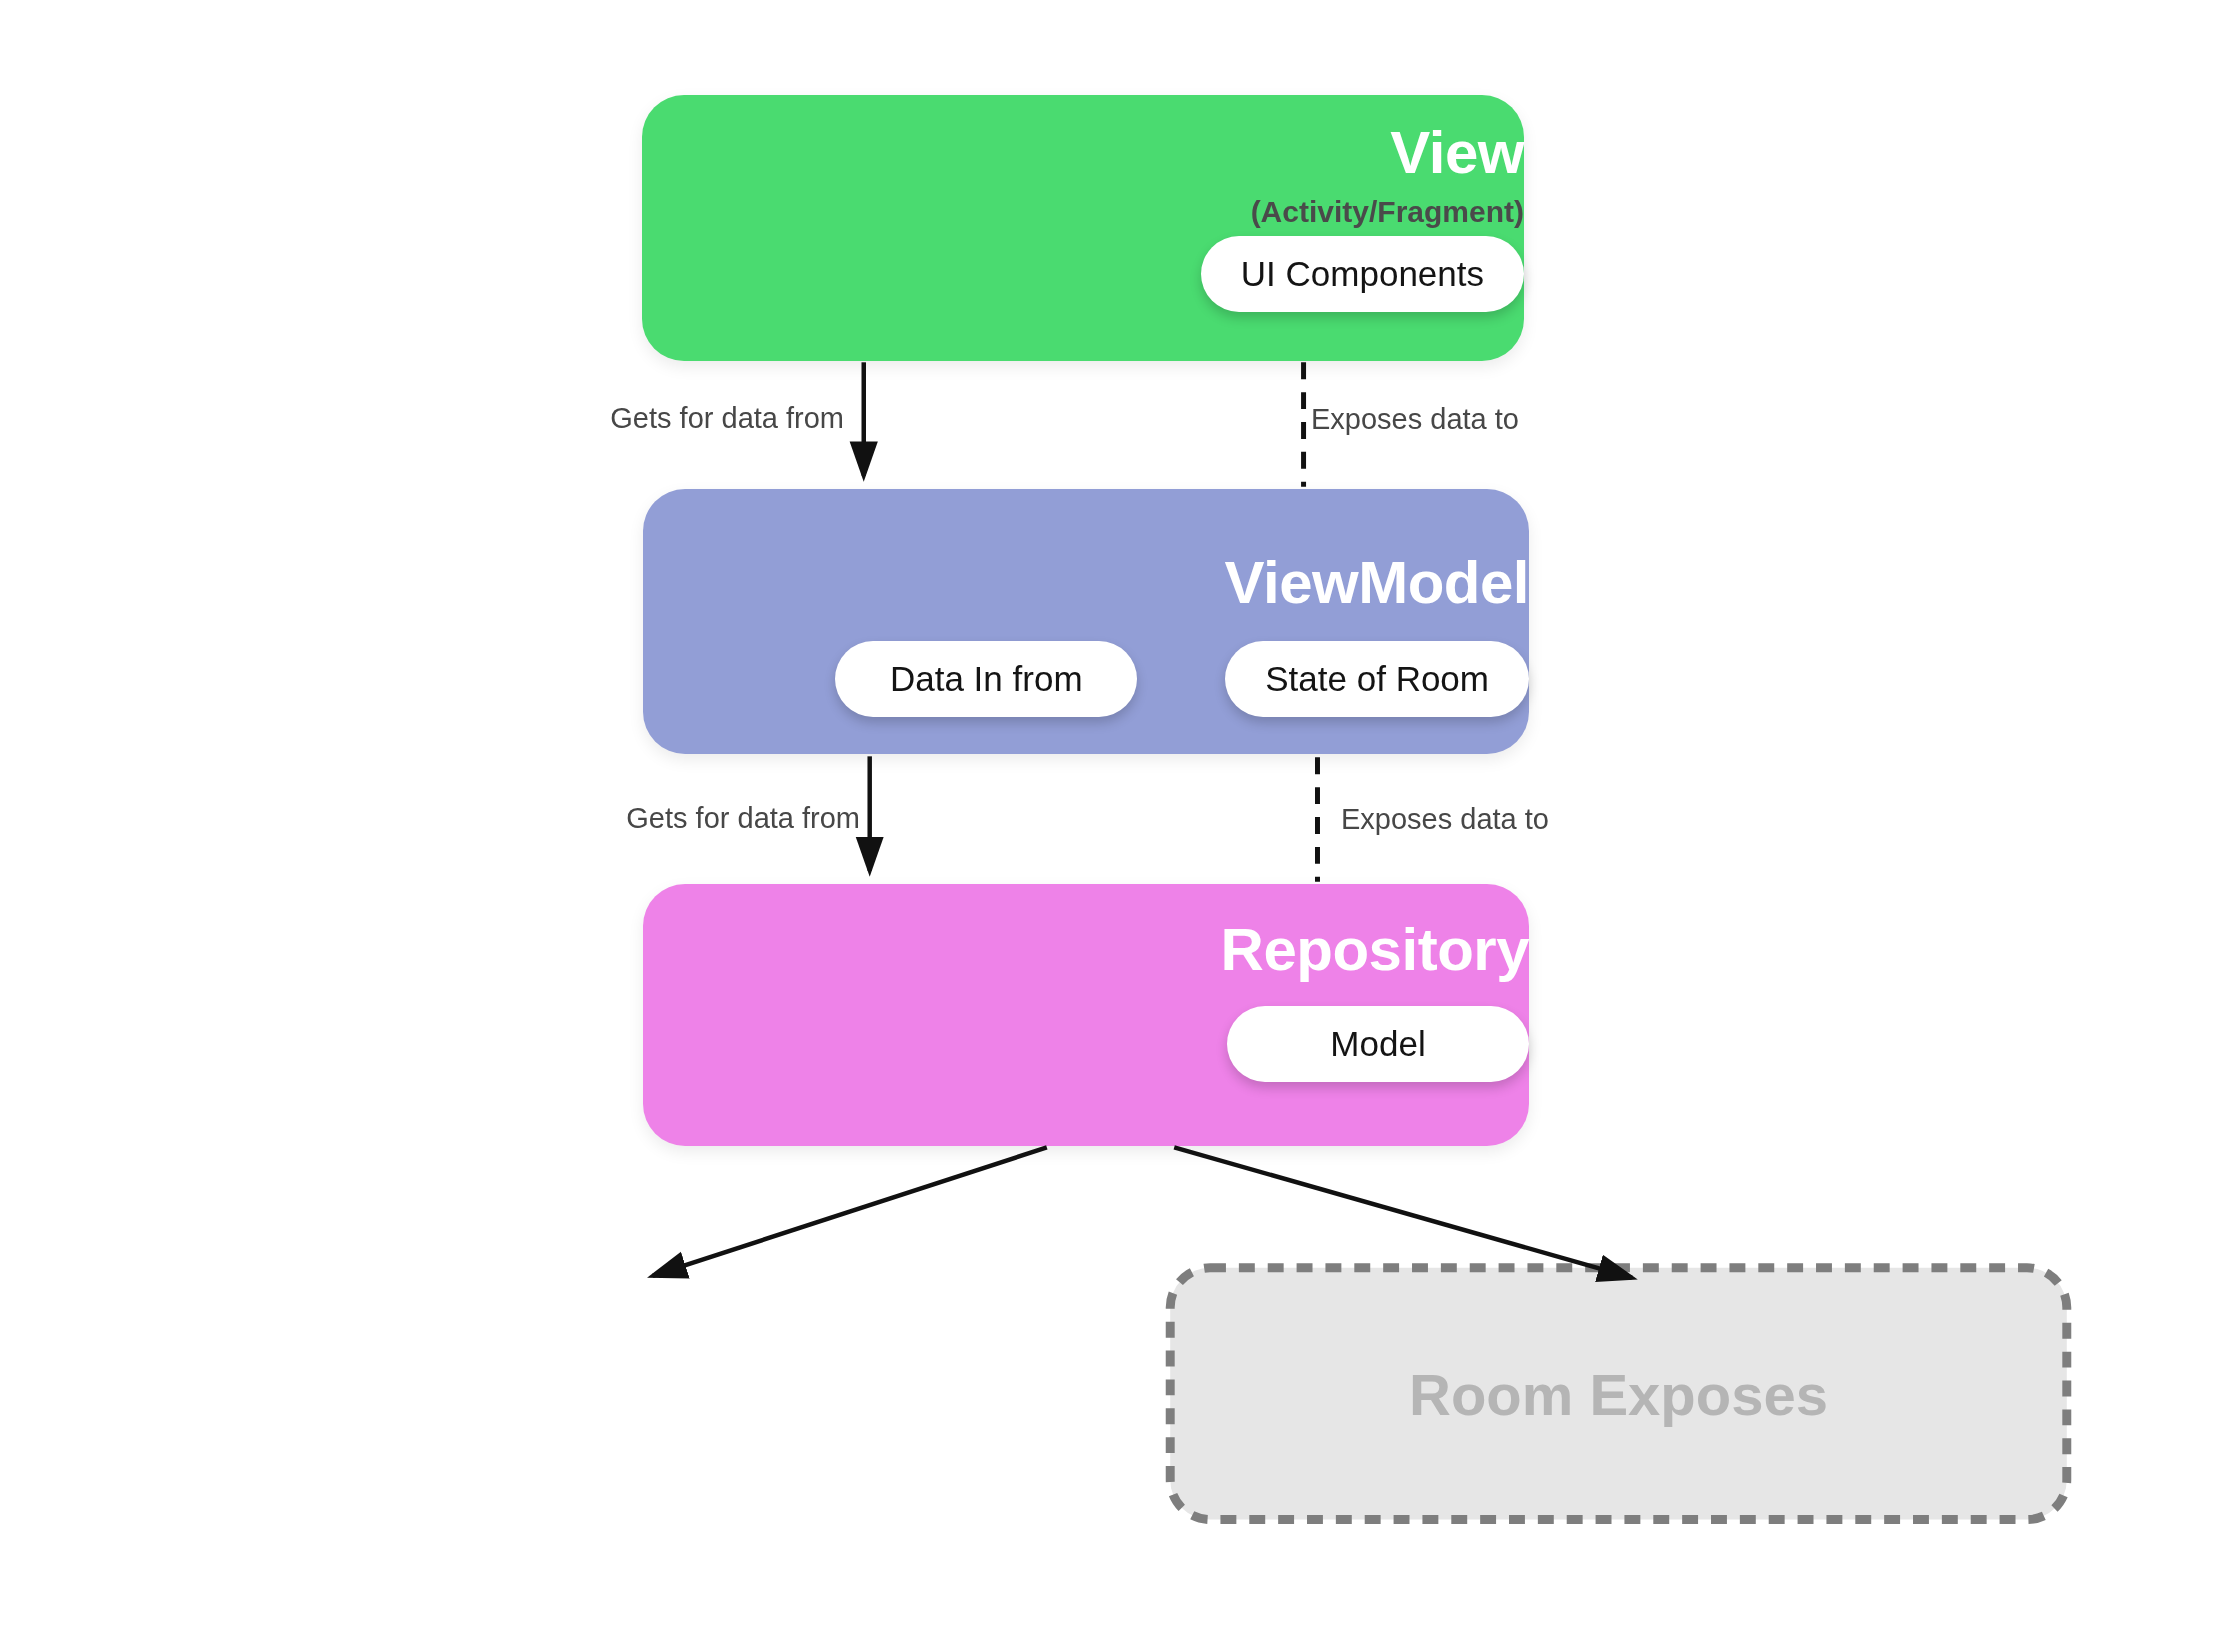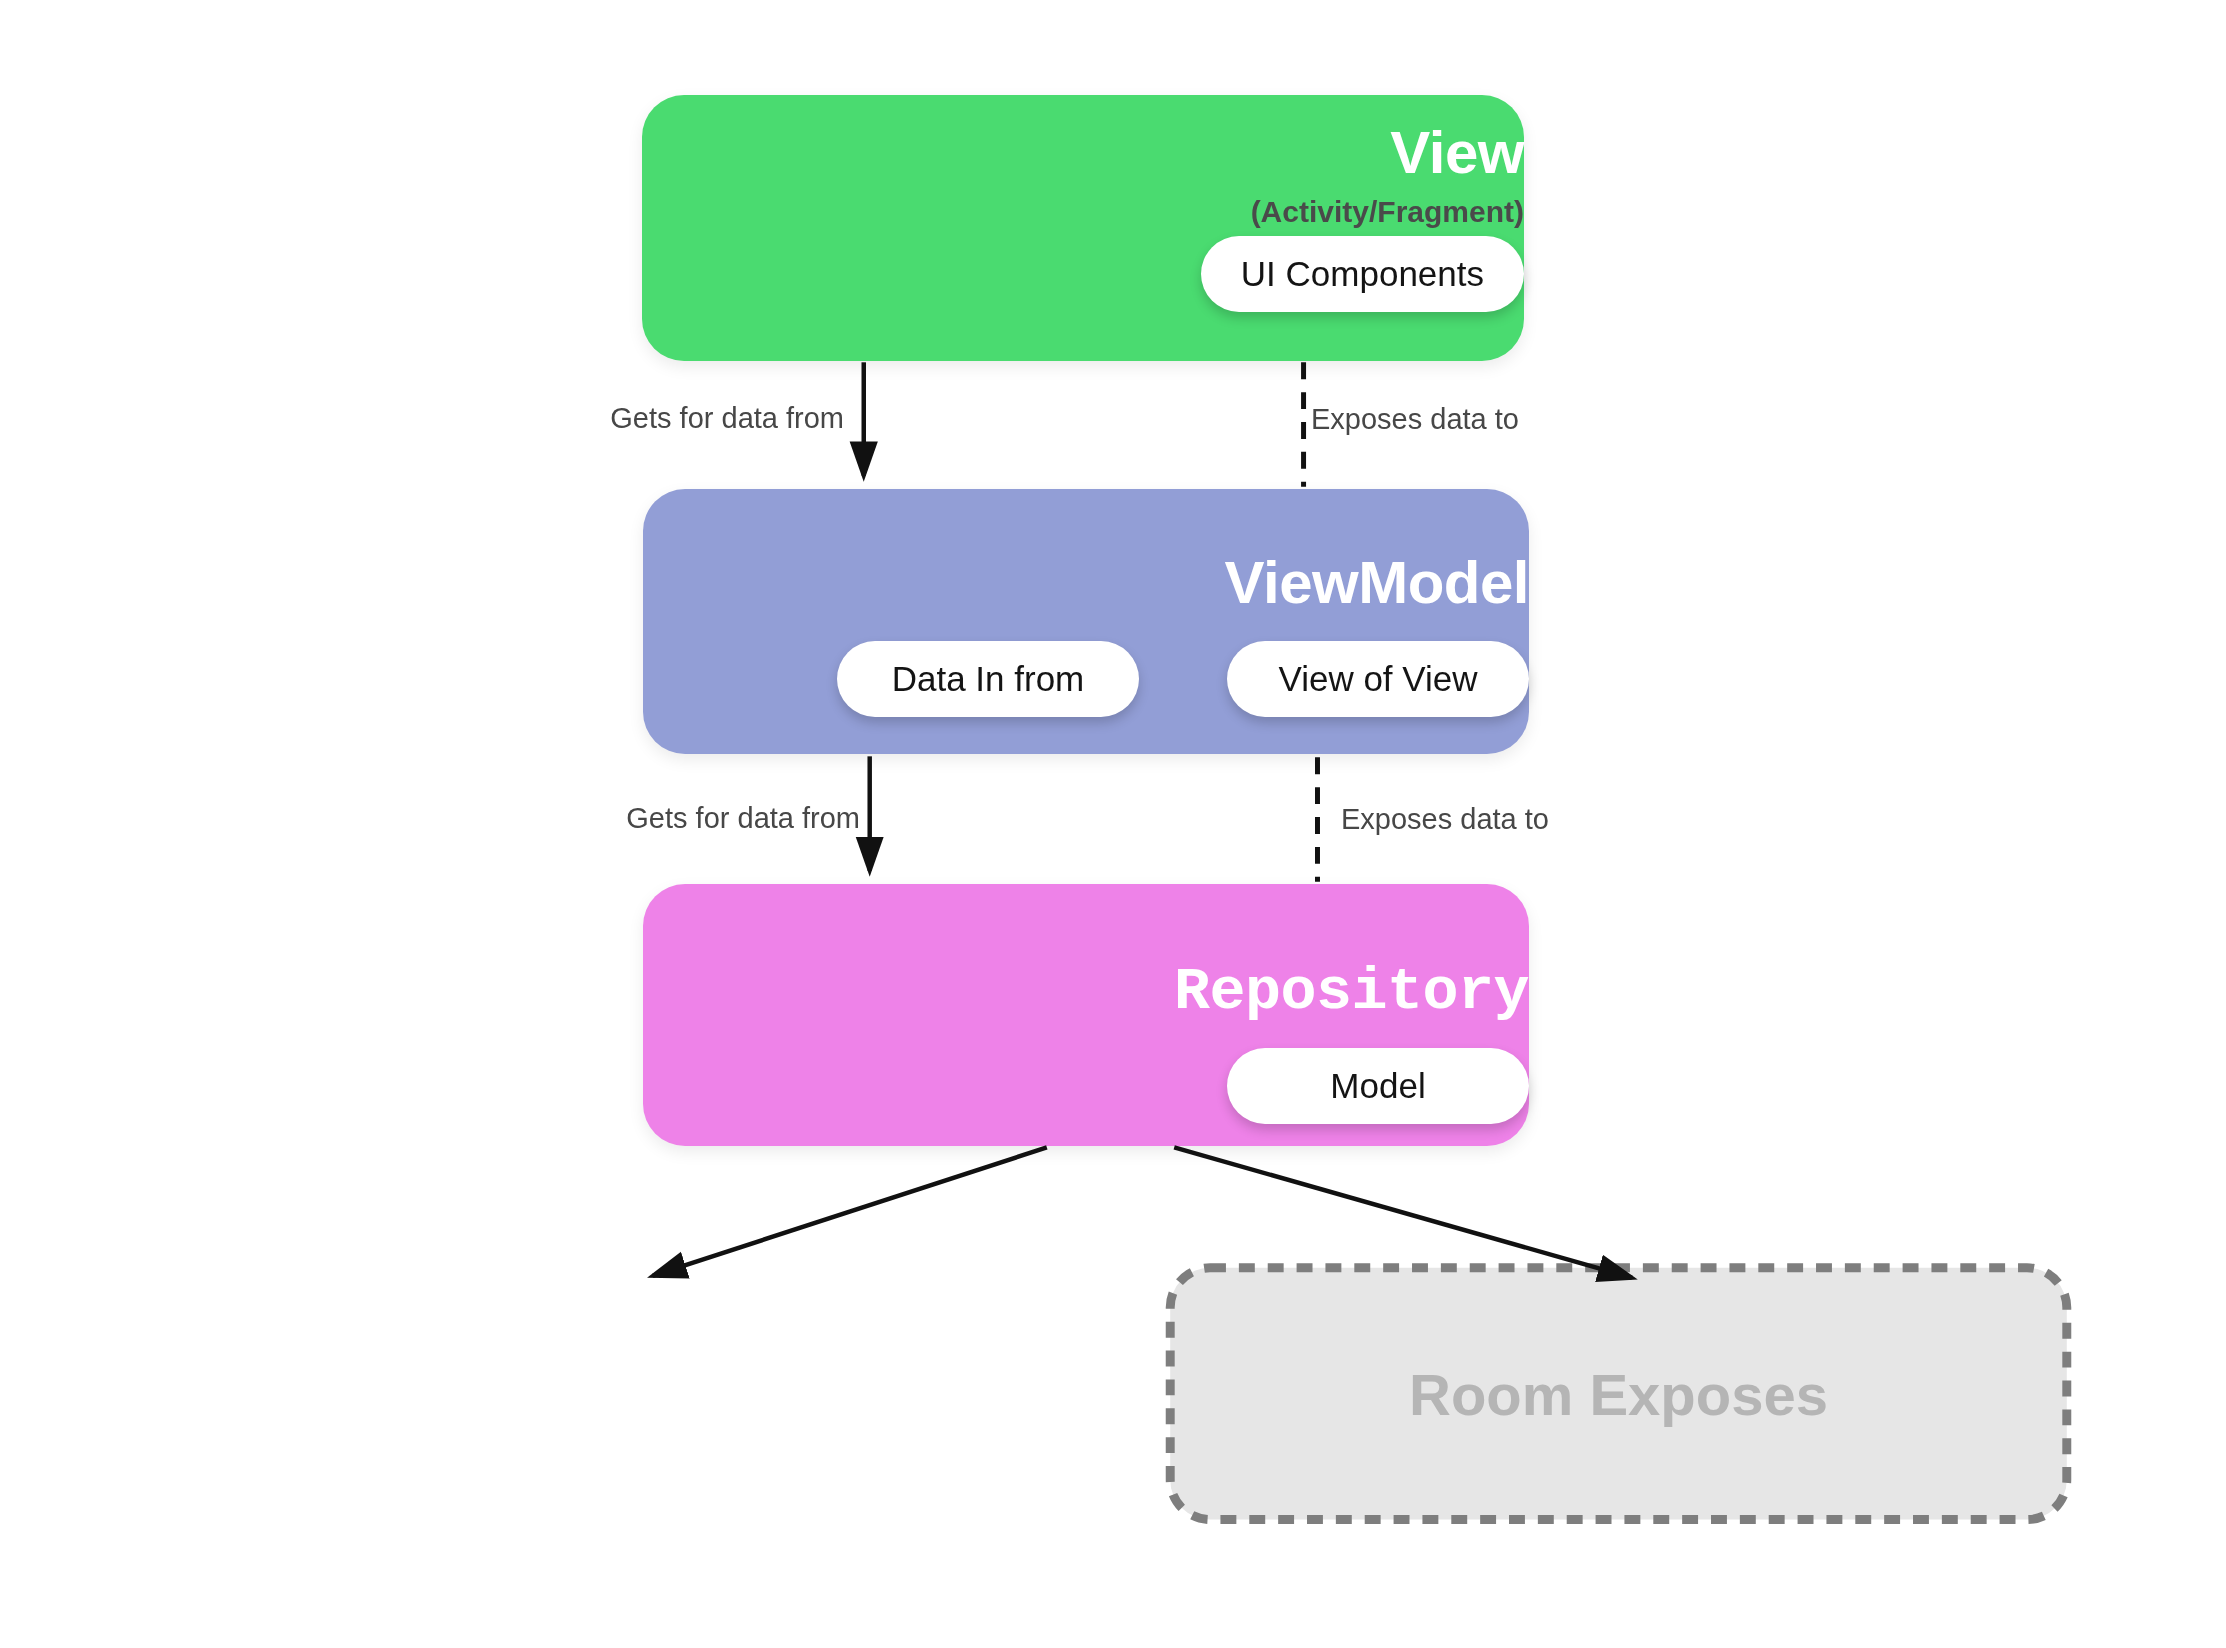--- a/index.html
+++ b/index.html
@@ -59,21 +59,21 @@
 
   #node-view       { left: 642px; top: 95px;  width: 882px; height: 266px; background: #4ADB70; }
   #node-view .node-title { margin-top: 26px; }
   #node-view .chip { margin-top: 5px; }
 
   #node-viewmodel  { left: 643px; top: 489px; width: 886px; height: 265px; background: #929ED6; }
   #node-viewmodel .node-title { margin-top: 62px; }
   #node-viewmodel .chips-row  { margin-top: 26px; }
 
   #node-repository { left: 643px; top: 884px; width: 886px; height: 262px; background: #EE82E8; }
-  #node-repository .node-title { margin-top: 76px; font-family: Liberation Mono, monospace; }
+  #node-repository .node-title { margin-top: 34px; }
   #node-repository .chip { margin-top: 24px; }
 
   #node-firebase   { left: 204px; top: 1267px; width: 867px; height: 259px; background: #FD7170; }
   .firebase-title {
     position: absolute; left: 241px; top: 0; width: 398px; height: 100%;
     display: flex; align-items: center; justify-content: center;
     font-size: 58px; font-weight: 700; color: #ffffff; white-space: nowrap;
   }
   .firebase-icon { position: absolute; left: 622px; top: 20px; }
 
@@ -114,21 +114,21 @@
   <div class="node" id="node-view">
     <div class="node-title">View</div>
     <div class="node-subtitle">(Activity/Fragment)</div>
     <div class="chip">UI Components</div>
   </div>
 
   <div class="node" id="node-viewmodel">
     <div class="node-title">ViewModel</div>
     <div class="chips-row">
       <div class="chip">Data In from</div>
-      <div class="chip">View of View</div>
+      <div class="chip">State of Room</div>
     </div>
   </div>
 
   <div class="node" id="node-repository">
     <div class="node-title">Repository</div>
     <div class="chip">Model</div>
   </div>
 
 
   <div class="node" id="node-room">

